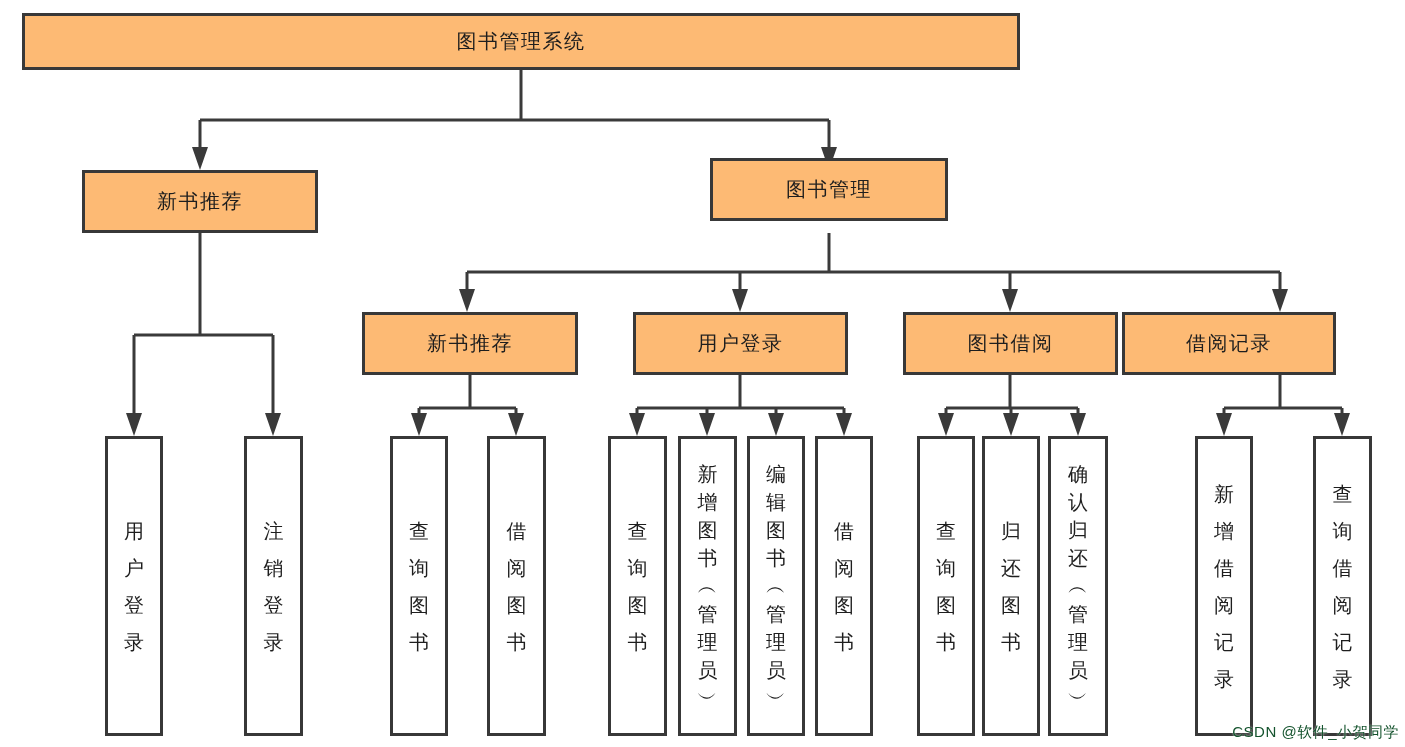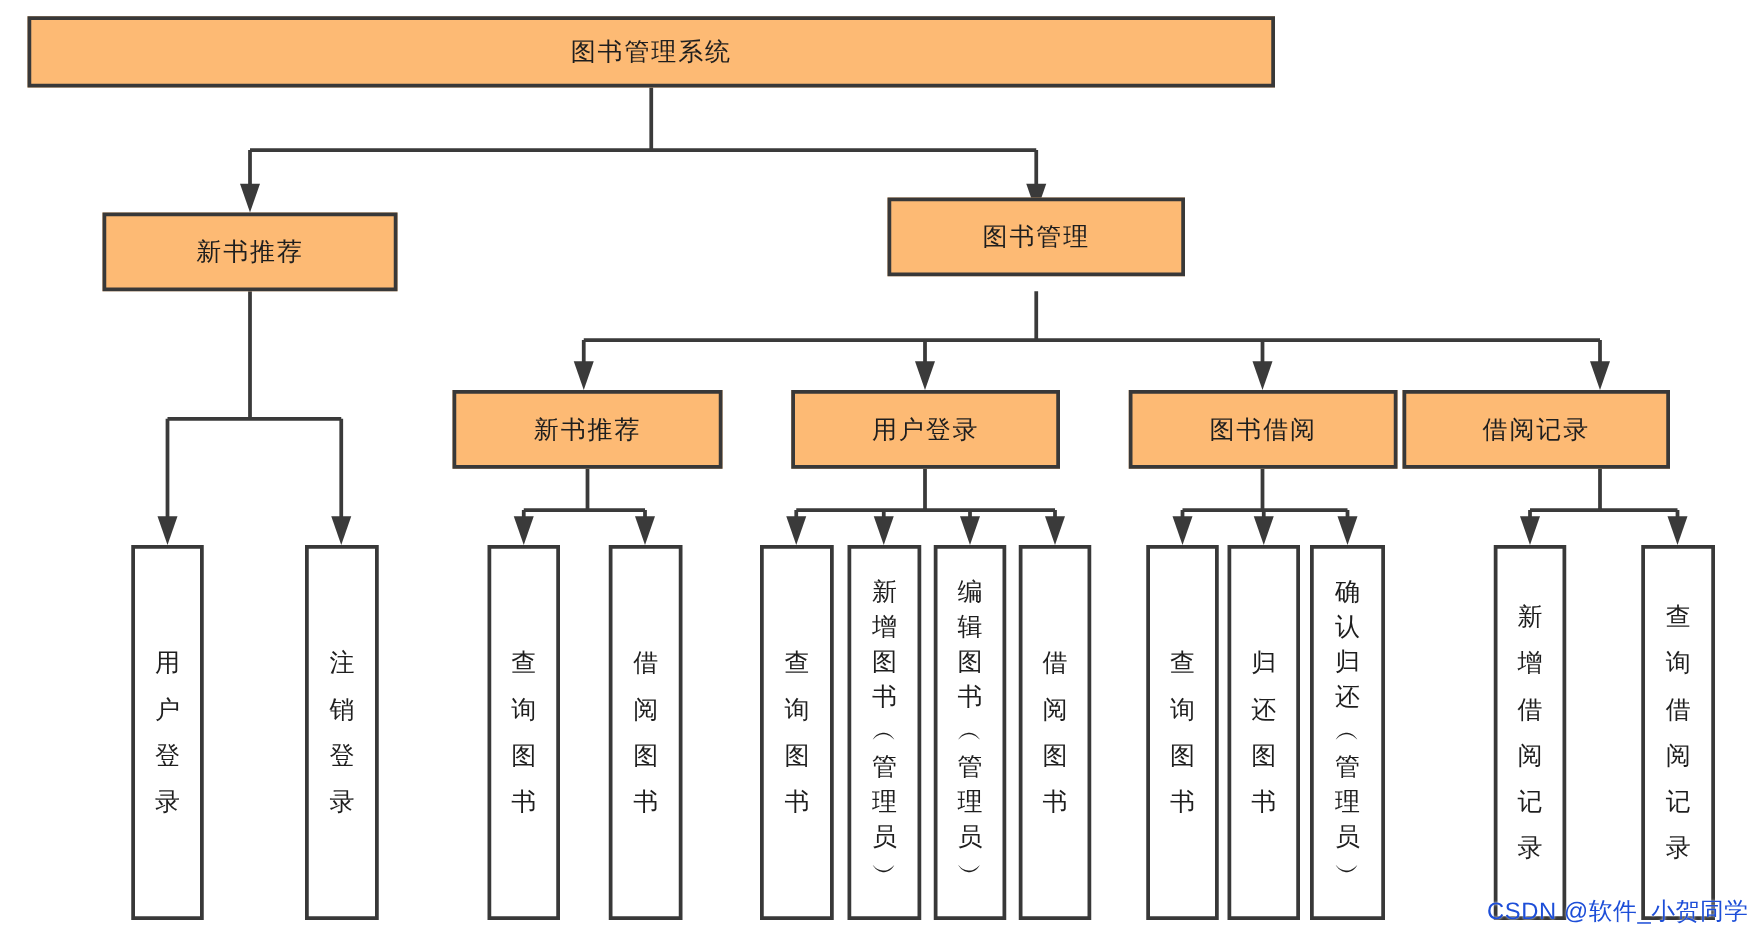--- a/index.html
+++ b/index.html
@@ -19,21 +19,21 @@
     box-sizing:border-box;display:flex;align-items:center;justify-content:center;
     z-index:2;
   }
   .vlabel{
     display:flex;flex-direction:column;align-items:center;justify-content:center;
     gap:17px;font-size:20px;color:#1e1e1e;
   }
   .vlabel.tight{gap:8px;}
   .vlabel span{display:block;line-height:1;}
   .watermark{
-    position:absolute;right:6px;bottom:5px;font-size:19px;color:#1d4ed8;
+    position:absolute;right:6px;bottom:5px;font-size:15px;color:#14532d;
     z-index:3;letter-spacing:0.5px;text-shadow:0 0 2px #ffffff;
   }
 </style>
 </head>
 <body>
 
 <svg class="lines" width="1405" height="747">
     <path d="M521 70 V120 M200 120 H829 M200 120 V152 M829 120 V152" fill="none" stroke="#3a3a3a" stroke-width="3"></path>
     <path d="M200 233 V335 M134 335 H273 M134 335 V418 M273 335 V418" fill="none" stroke="#3a3a3a" stroke-width="3"></path>
     <path d="M829 233 V272 M467 272 H1280 M467 272 V294 M740 272 V294 M1010 272 V294 M1280 272 V294" fill="none" stroke="#3a3a3a" stroke-width="3"></path>

